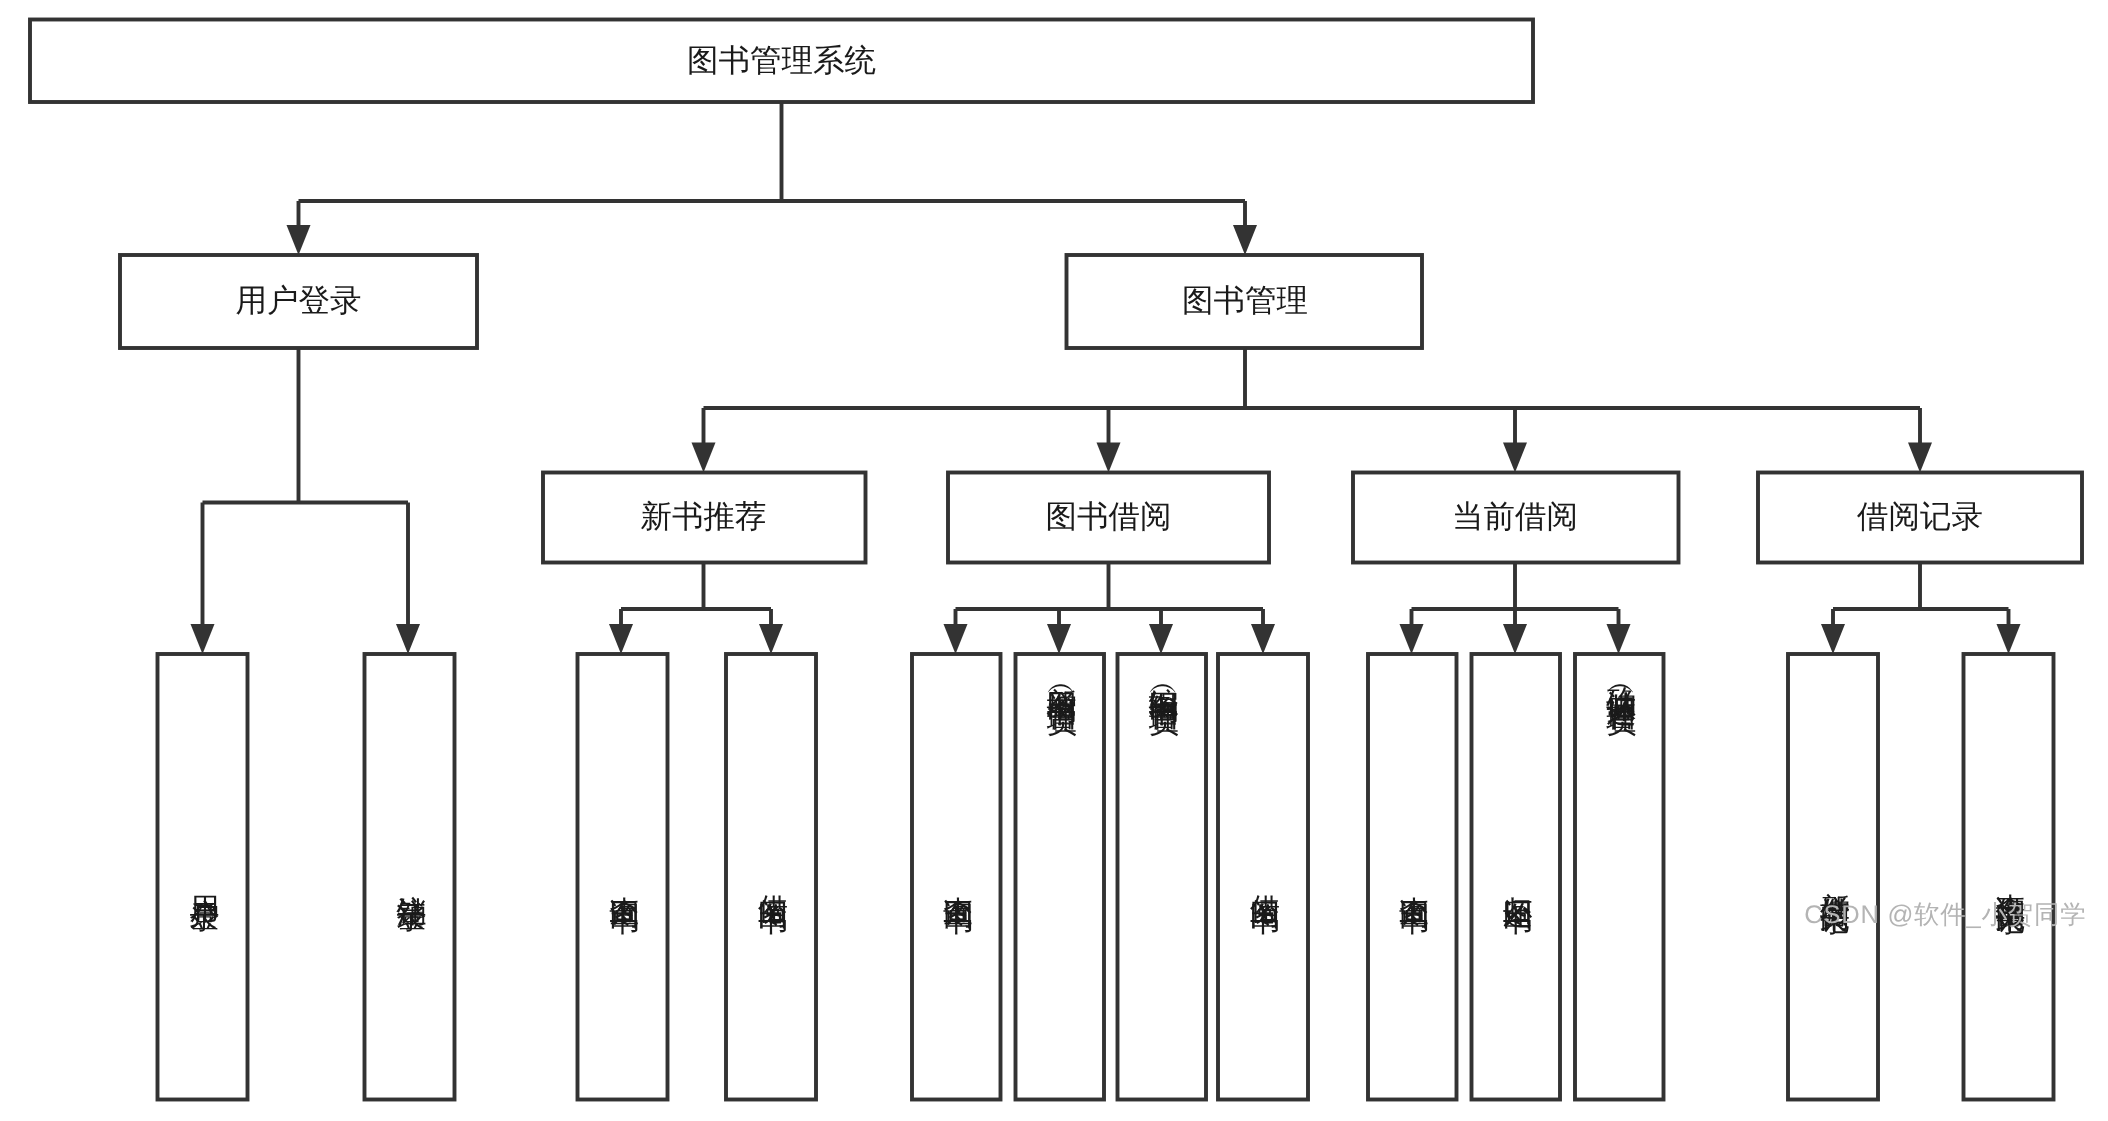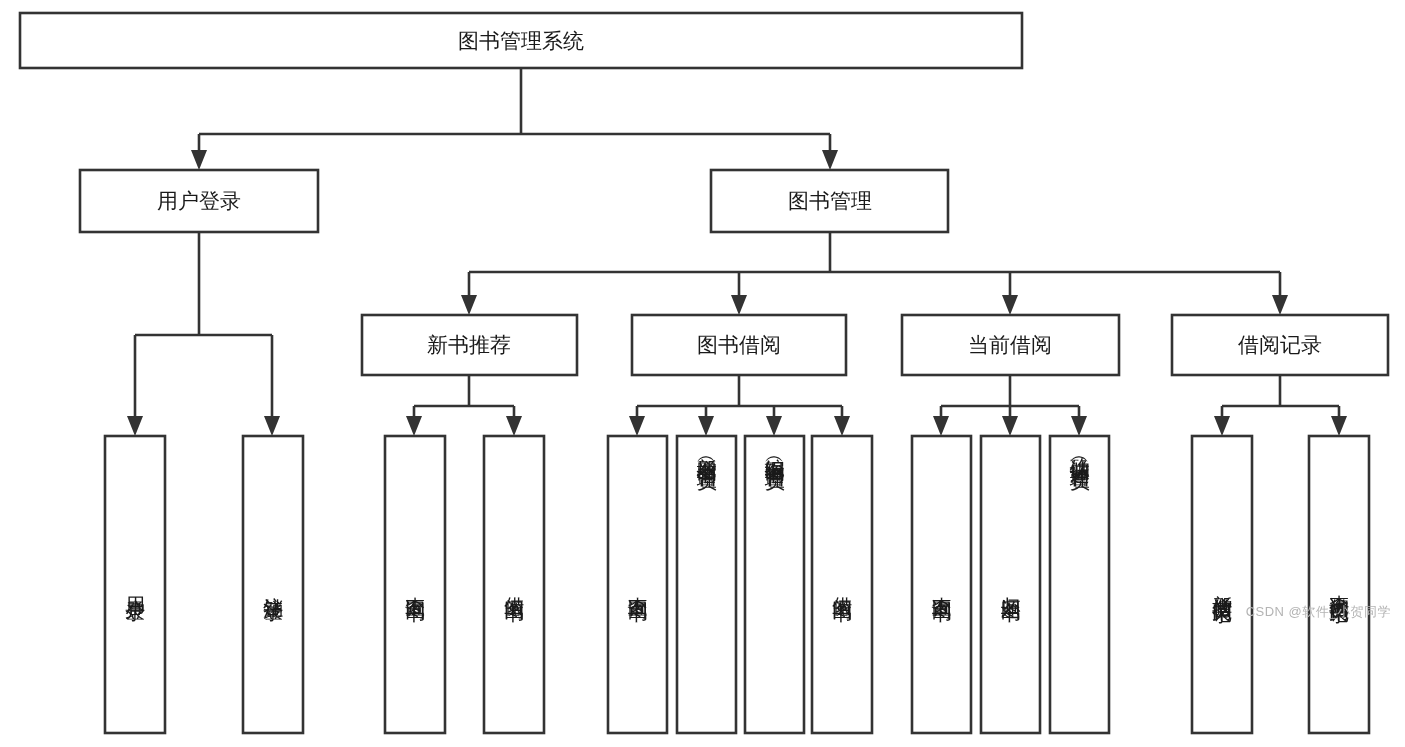--- a/index.html
+++ b/index.html
@@ -64,21 +64,21 @@
     letter-spacing: 2px;
     color: #1a1a1a;
     white-space: nowrap;
     text-align: center;
   }
   .watermark {
     position: absolute;
     right: 14px;
     bottom: 8px;
     font-family: "Liberation Sans", "DejaVu Sans", sans-serif;
-    font-size: 13px;
+    font-size: 17px;
     color: #b4b4b4;
     letter-spacing: 0.5px;
     white-space: nowrap;
   }
 </style>
 </head>
 <body>
 
 <div id="diagram-root">
 

